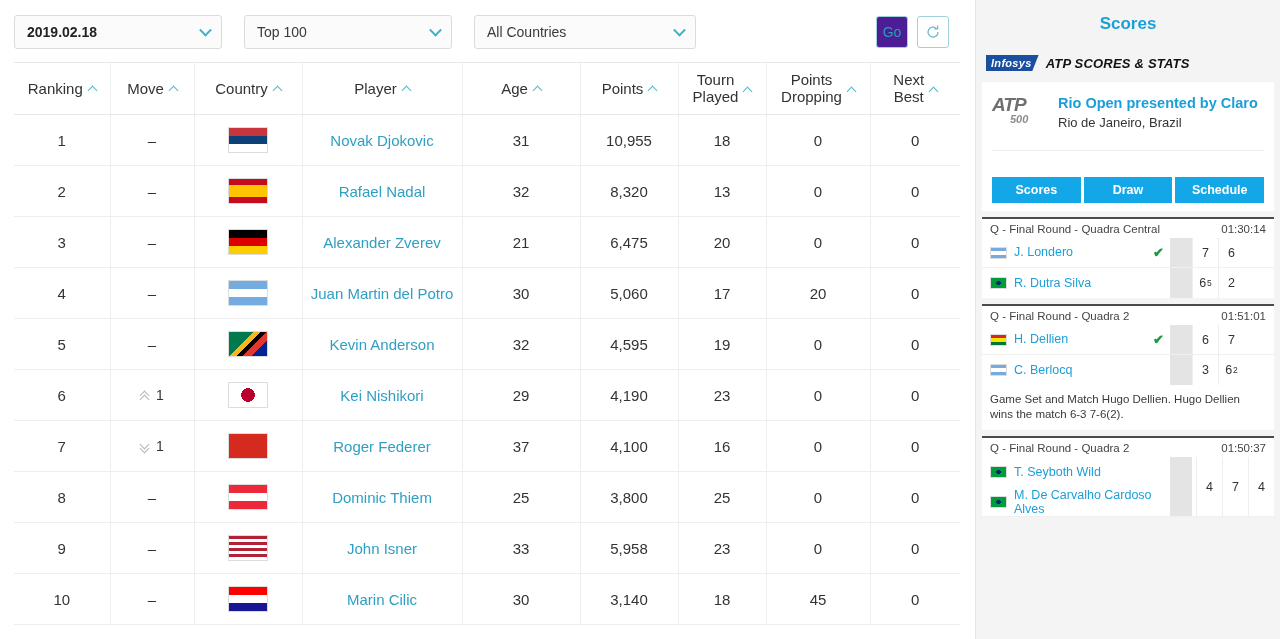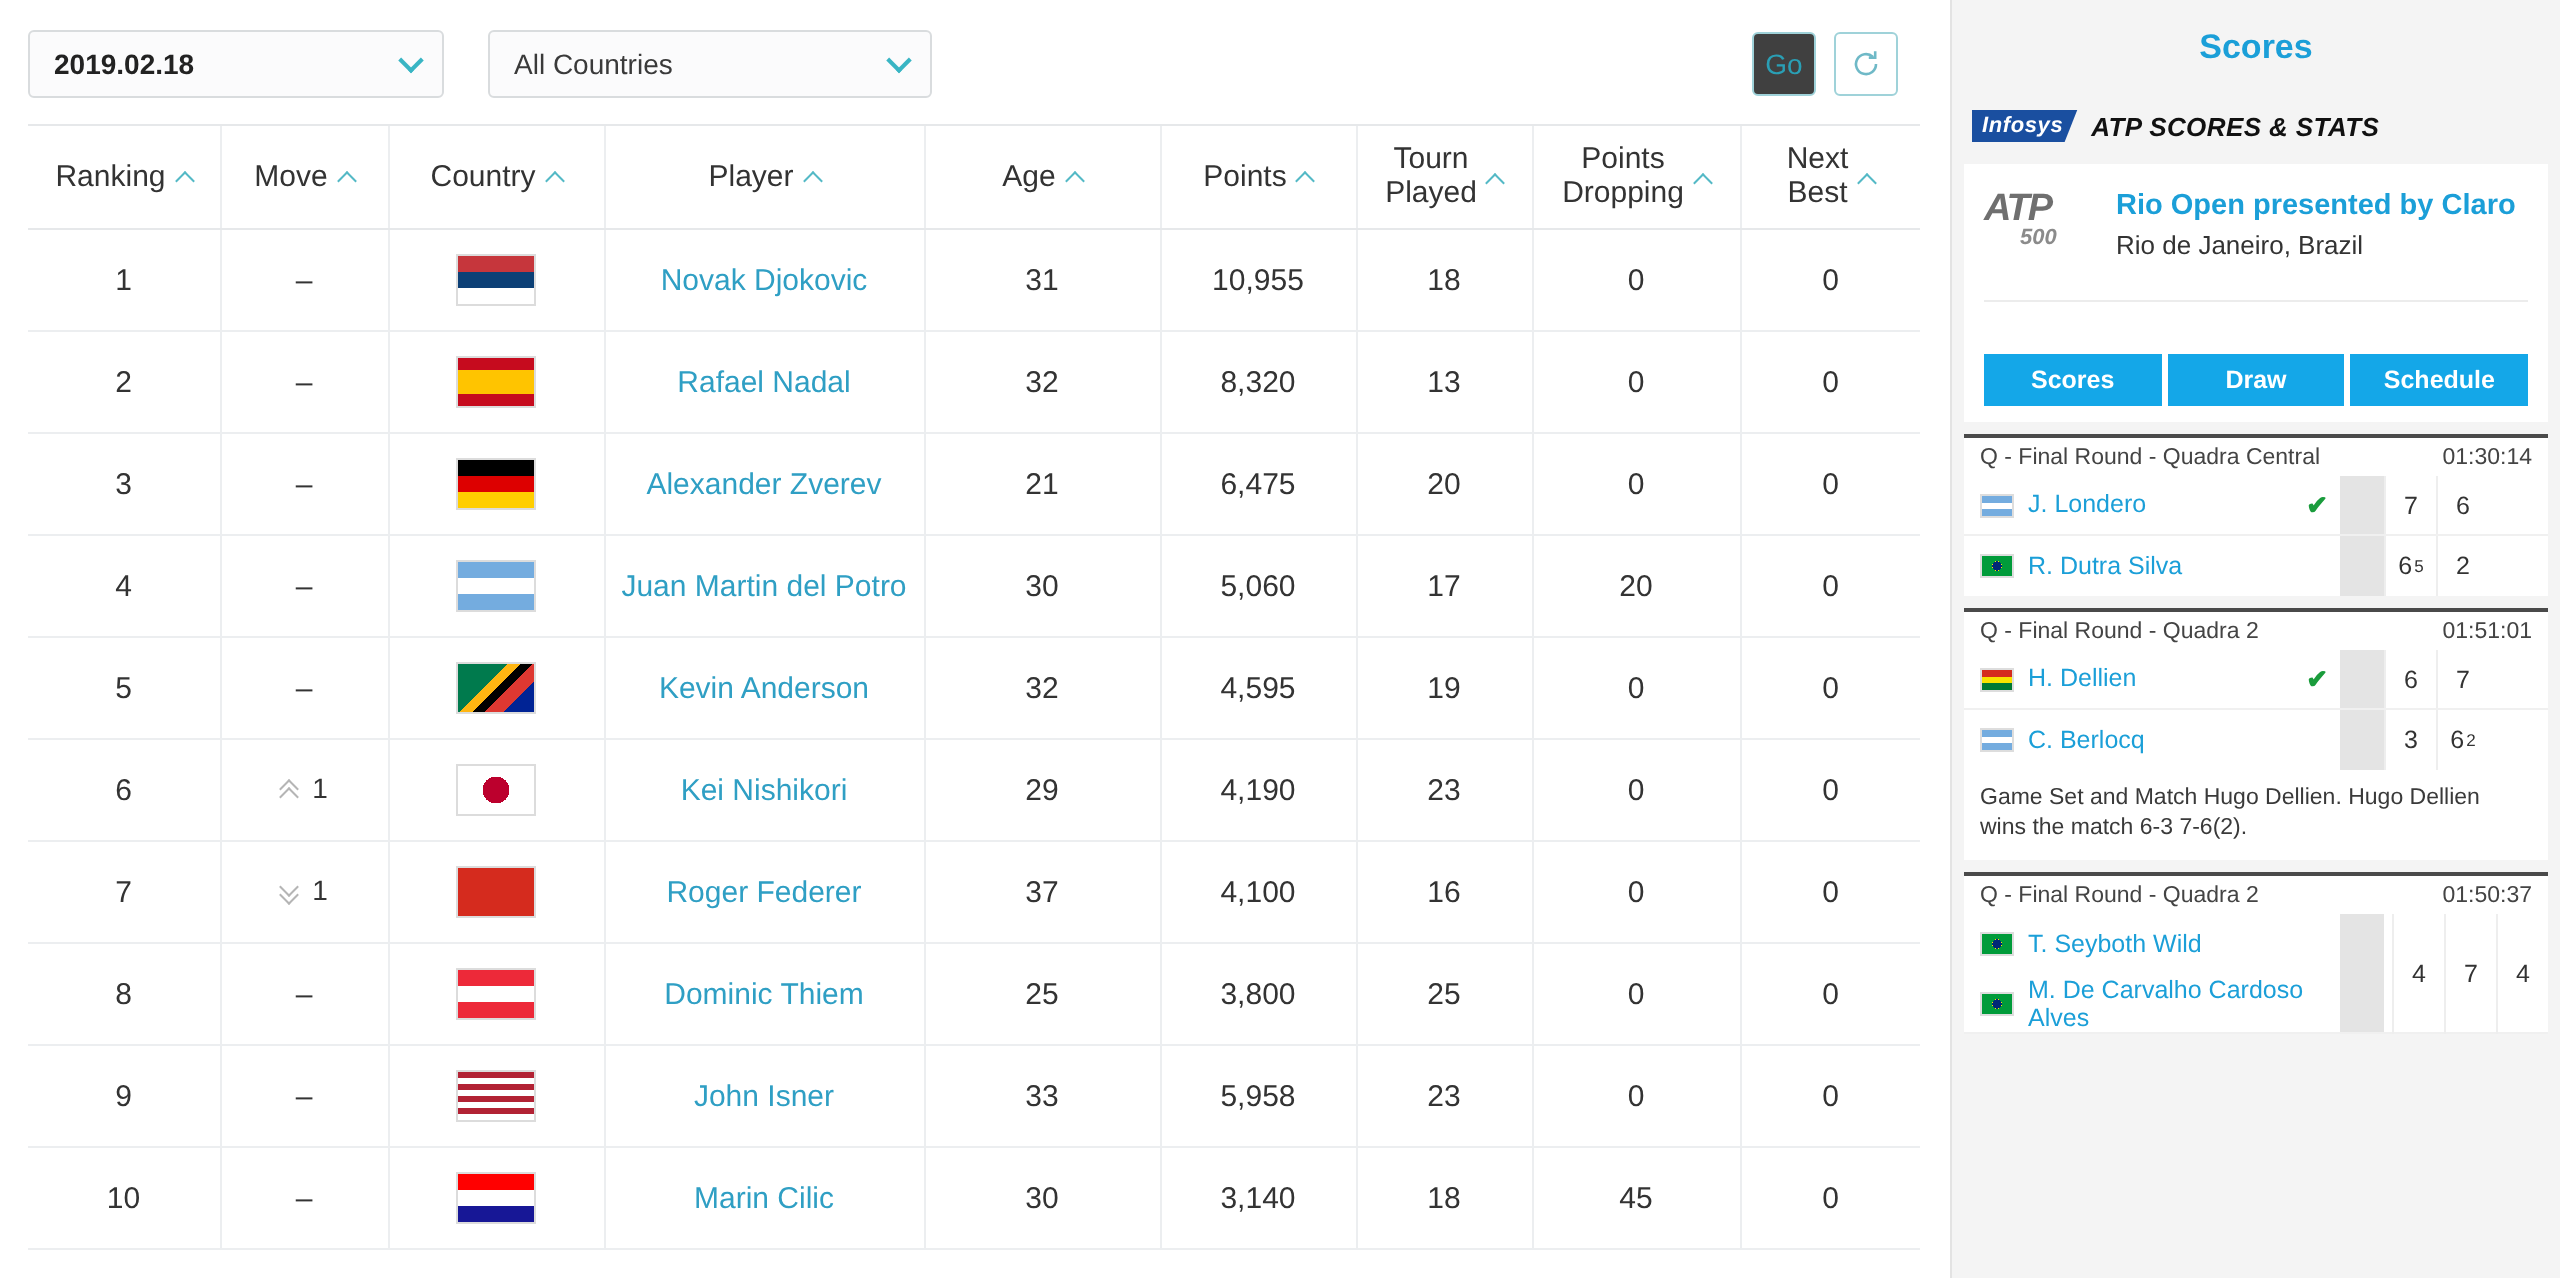--- a/index.html
+++ b/index.html
@@ -32,21 +32,21 @@
   .select.country { width: 222px; margin-left: 22px; color: #3a3a3a; }
   .chev {
     position: absolute; right: 11px; top: 50%;
     width: 9px; height: 9px;
     border-right: 2px solid #39b5c4; border-bottom: 2px solid #39b5c4;
     transform: translateY(-70%) rotate(45deg);
   }
   .spacer { flex: 1; }
   .btn-go {
     width: 32px; height: 32px; border: 1px solid #9fd2d9; border-radius: 3px;
-    background: #404040; color: #2a9fb5; font-size: 14px;
+    background: #4c1d95; color: #2a9fb5; font-size: 14px;
     display: flex; align-items: center; justify-content: center;
     cursor: pointer; margin-right: 9px;
   }
   .btn-refresh {
     width: 32px; height: 32px; border: 1px solid #9fd2d9; border-radius: 3px;
     background: #fff;
     display: flex; align-items: center; justify-content: center;
     cursor: pointer; margin-right: 14px;
   }
 
@@ -155,20 +155,24 @@
 
 <div class="page">
 
   <div class="main">
 
     <div class="filters">
       <div class="select date">
         <span>2019.02.18</span>
         <span class="chev"></span>
       </div>
+      <div class="select rank">
+        <span>Top 100</span>
+        <span class="chev"></span>
+      </div>
       <div class="select country">
         <span>All Countries</span>
         <span class="chev"></span>
       </div>
       <div class="spacer"></div>
       <div class="btn-go">Go</div>
       <div class="btn-refresh">
         <svg width="16" height="16" viewBox="0 0 16 16">
           <path d="M13 8a5 5 0 1 1-1.6-3.6" fill="none" stroke="#6fb9c7" stroke-width="1.3"></path>
           <path d="M12.6 1.6v3.2H9.4" fill="none" stroke="#6fb9c7" stroke-width="1.3"></path>

